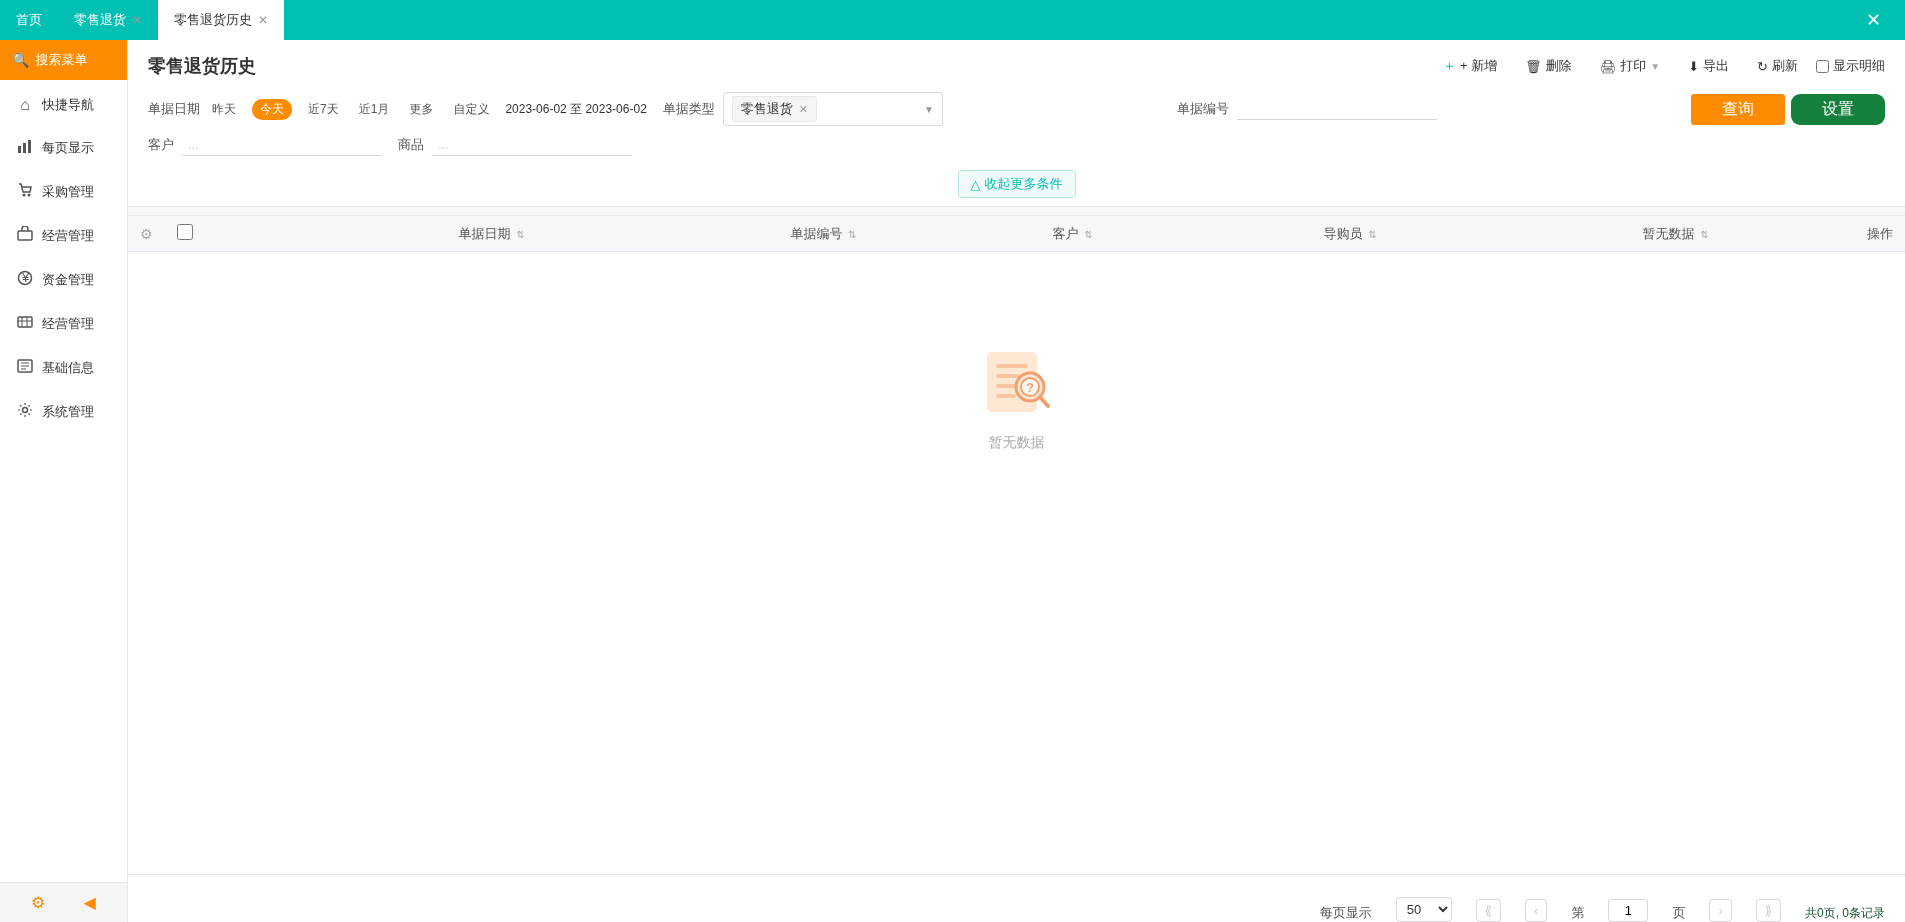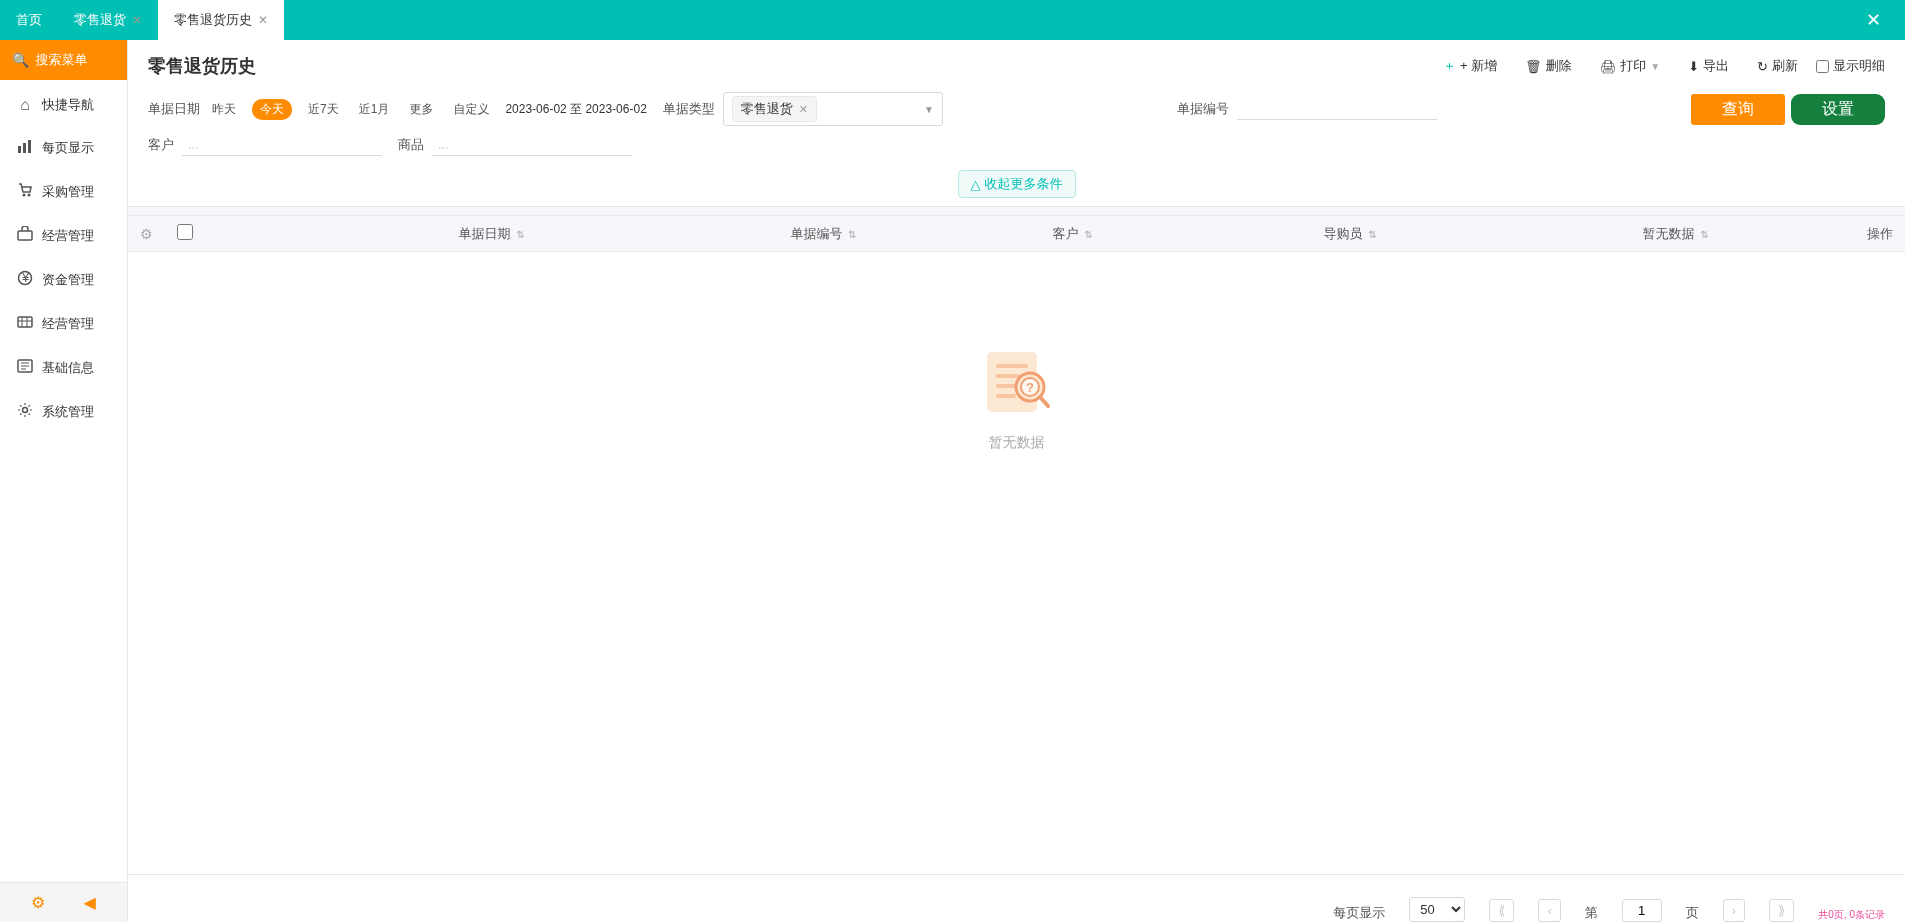--- a/index.html
+++ b/index.html
@@ -375,21 +375,21 @@
     }
     .pagination-btn:disabled { color: #ccc; cursor: default; }
     .pagination-input {
       border: 1px solid #d9d9d9;
       border-radius: 3px;
       padding: 3px 6px;
       width: 40px;
       text-align: center;
       font-size: 13px;
     }
-    .pagination-info { font-size: 10px; color: #ec4899; }
+    .pagination-info { font-size: 12px; color: #14532d; }
 
     .top-bar-right {
       display: flex;
       align-items: center;
       padding-right: 8px;
     }
   </style>
 </head>
 <body>
 

